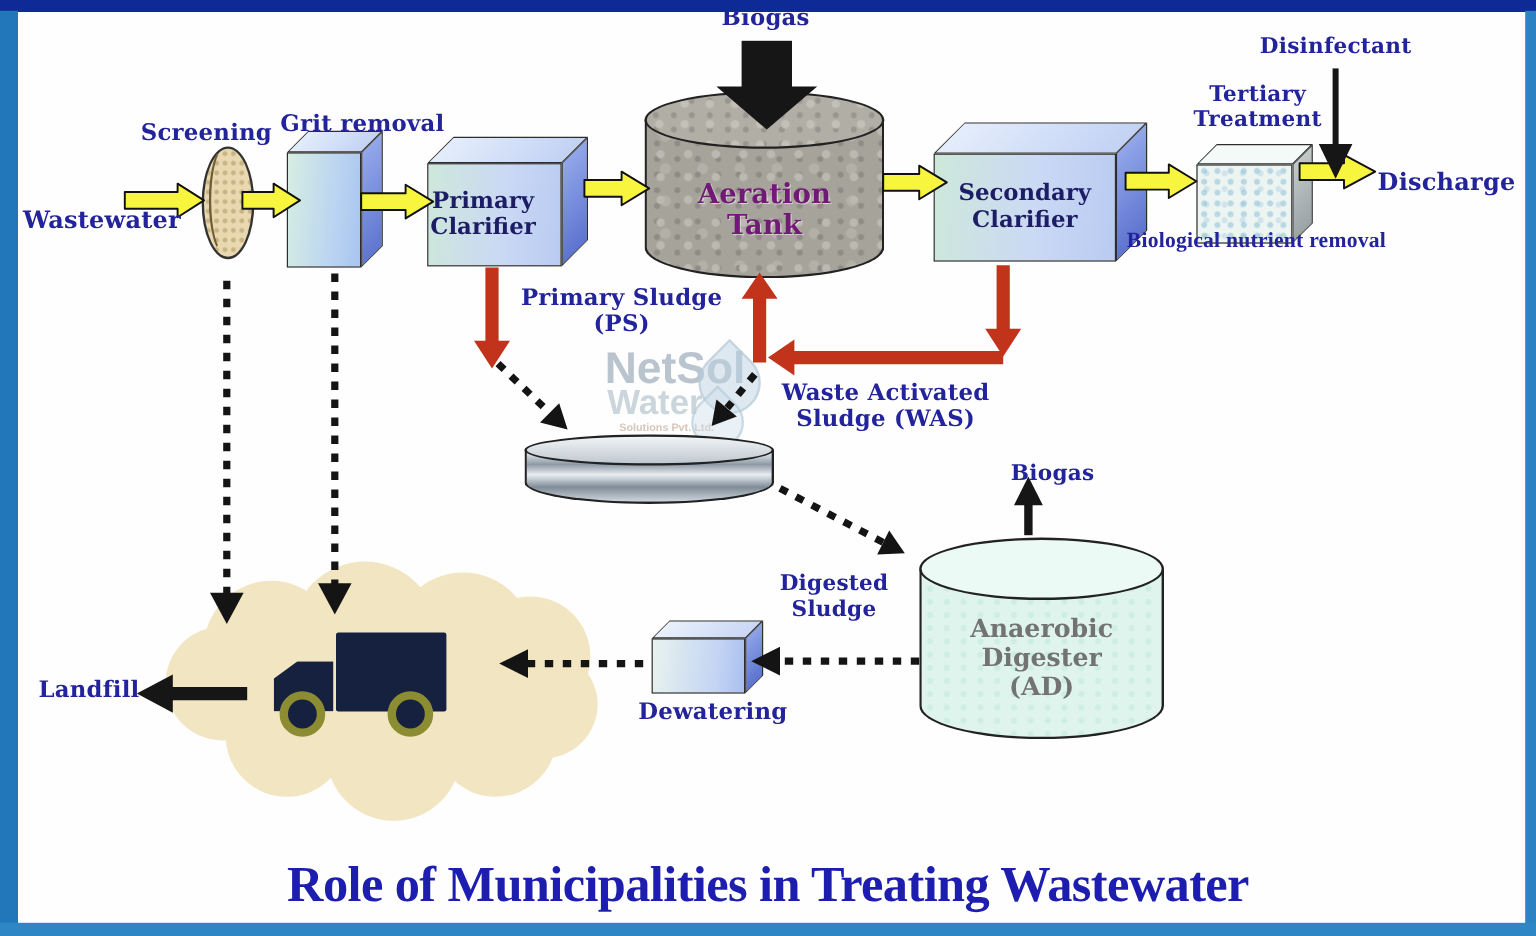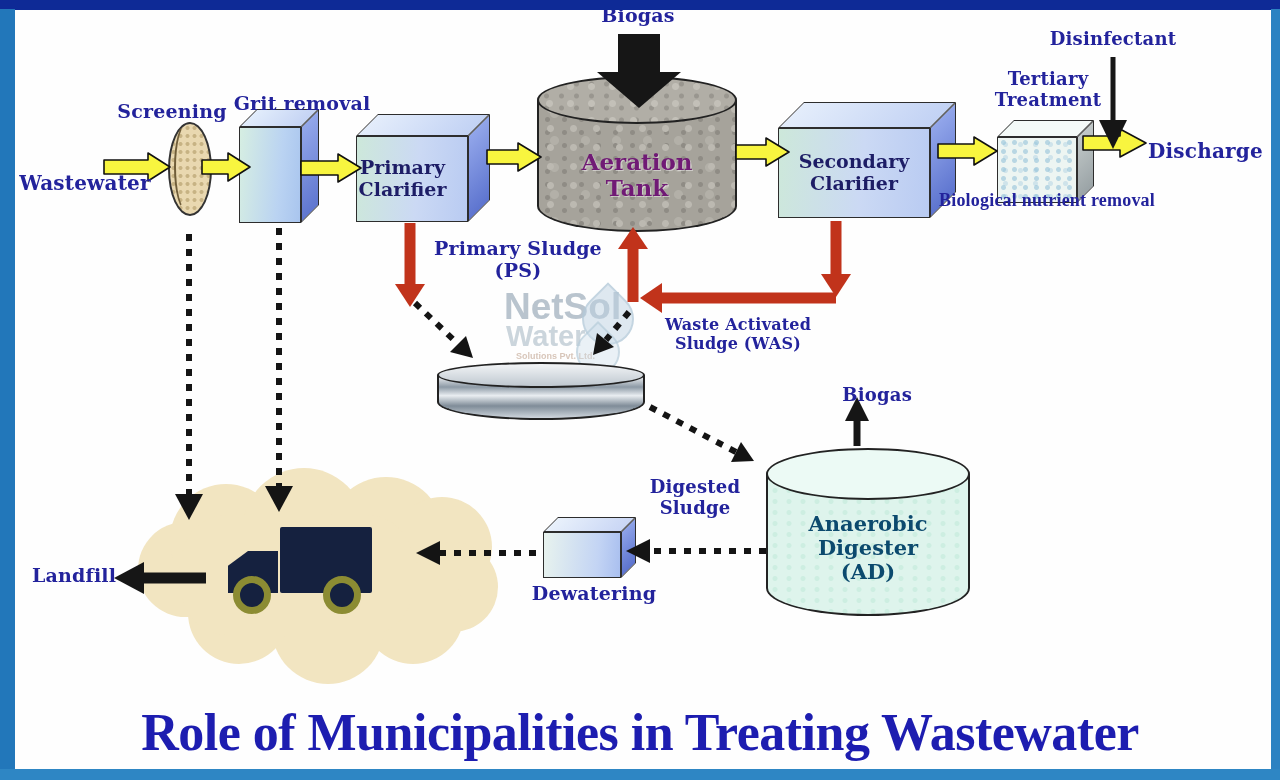--- a/index.html
+++ b/index.html
@@ -76,21 +76,21 @@
   .connector-layer{position:absolute;left:0;top:0;z-index:5;}
 
   
   .wm{position:absolute;z-index:1;font-family:"Liberation Sans",sans-serif;
     color:rgba(148,164,180,.65);font-weight:bold;line-height:1;}
   .wm-drop{position:absolute;z-index:1;background:rgba(190,210,225,.5);
     border:2px solid rgba(175,198,214,.55);border-radius:0 50% 50% 50%;transform:rotate(45deg);box-sizing:border-box;}
 
   .title{
     position:absolute;left:0;right:0;bottom:18px;z-index:6;text-align:center;
-    font-family:"Liberation Serif",serif;font-weight:bold;font-size:52px;
+    font-family:"Liberation Serif",serif;font-weight:bold;font-size:42px;
     color:#1d1db0;letter-spacing:-.5px;
   }
 </style>
 </head>
 <body>
 
 <div class="canvas">
 
   <div class="frame frame-top"></div>
   <div class="frame frame-left"></div>
@@ -161,21 +161,21 @@
 
   <div class="cyl" style="left:537px;top:76px;width:200px;height:156px;">
     <div class="cyl-body tex-gray" style="top:24px;width:200px;height:132px;border-radius:0 0 100px 100px / 0 0 26px 26px;"></div>
     <div class="cyl-top tex-gray-light" style="width:200px;height:48px;"></div>
     <div class="box-label lbl-dark" style="left:40px;top:54px;width:120px;height:90px;font-size:23px;color:#701a75;text-shadow:1px 1px 0 rgba(255,255,255,.45);">Aeration Tank</div>
   </div>
 
   <div class="cyl" style="left:766px;top:448px;width:204px;height:168px;">
     <div class="cyl-body tex-cyan" style="top:26px;width:204px;height:142px;border-radius:0 0 102px 102px / 0 0 28px 28px;"></div>
     <div class="cyl-top" style="width:204px;height:52px;background:#ecfaf5;"></div>
-    <div class="box-label" style="left:22px;top:48px;width:160px;height:104px;font-size:21px;color:#0c4a6e;">Anaerobic Digester (AD)</div>
+    <div class="box-label" style="left:22px;top:48px;width:160px;height:104px;font-size:21px;color:#737373;">Anaerobic Digester (AD)</div>
   </div>
 
   <div class="cyl" style="left:437px;top:362px;width:208px;height:58px;">
     <div class="cyl-body" style="top:13px;width:208px;height:45px;border-radius:0 0 104px 104px / 0 0 18px 18px;background:linear-gradient(180deg,#fafbfc 0%,#8d9aa6 28%,#e9edf1 48%,#7f8c98 72%,#cfd6dd 100%);"></div>
     <div class="cyl-top" style="width:208px;height:26px;background:linear-gradient(180deg,#f2f4f6,#bfc8d0);"></div>
   </div>
 
   <svg class="connector-layer" width="1280" height="780" viewBox="0 0 1280 780">
 
     <g fill="#f8f53f" stroke="#111" stroke-width="1.6" stroke-linejoin="round">
@@ -232,21 +232,21 @@
 
   <div class="lbl" style="left:14px;top:172px;width:142px;font-size:20px;">Wastewater</div>
   <div class="lbl" style="left:116px;top:100px;width:112px;font-size:19px;">Screening</div>
   <div class="lbl" style="left:228px;top:92px;width:148px;font-size:19px;">Grit removal</div>
   <div class="lbl" style="left:592px;top:4px;width:92px;font-size:19px;">Biogas</div>
   <div class="lbl" style="left:988px;top:68px;width:120px;font-size:18px;">Tertiary Treatment</div>
   <div class="lbl" style="left:1042px;top:28px;width:142px;font-size:18px;">Disinfectant</div>
   <div class="lbl" style="left:1148px;top:140px;width:122px;font-size:20px;text-align:left;">Discharge</div>
   <div class="lbl" style="left:936px;top:190px;width:222px;font-size:18px;font-family:Liberation Serif, serif;">Biological nutrient removal</div>
   <div class="lbl" style="left:428px;top:237px;width:180px;font-size:19px;">Primary Sludge (PS)</div>
-  <div class="lbl" style="left:638px;top:316px;width:200px;font-size:16px;">Waste Activated Sludge (WAS)</div>
+  <div class="lbl" style="left:638px;top:316px;width:200px;font-size:19px;">Waste Activated Sludge (WAS)</div>
   <div class="lbl" style="left:820px;top:384px;width:92px;font-size:18px;text-align:right;">Biogas</div>
   <div class="lbl" style="left:640px;top:476px;width:110px;font-size:18px;">Digested Sludge</div>
   <div class="lbl" style="left:528px;top:582px;width:132px;font-size:19px;">Dewatering</div>
   <div class="lbl" style="left:32px;top:564px;width:96px;font-size:19px;text-align:left;">Landfill</div>
 
   <div class="title">Role of Municipalities in Treating Wastewater</div>
 
 </div>
 
 </body></html>

